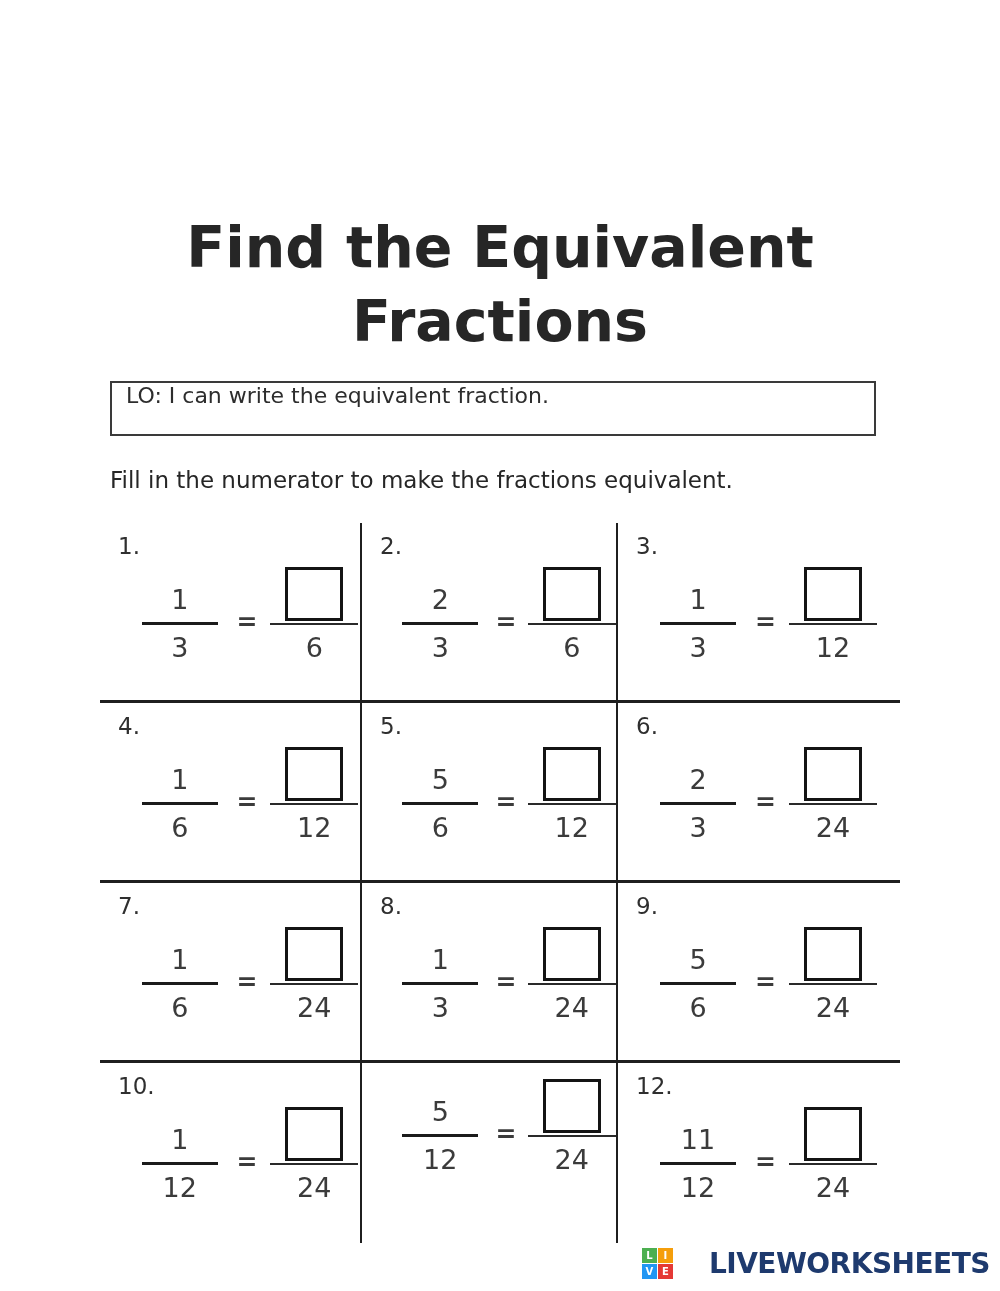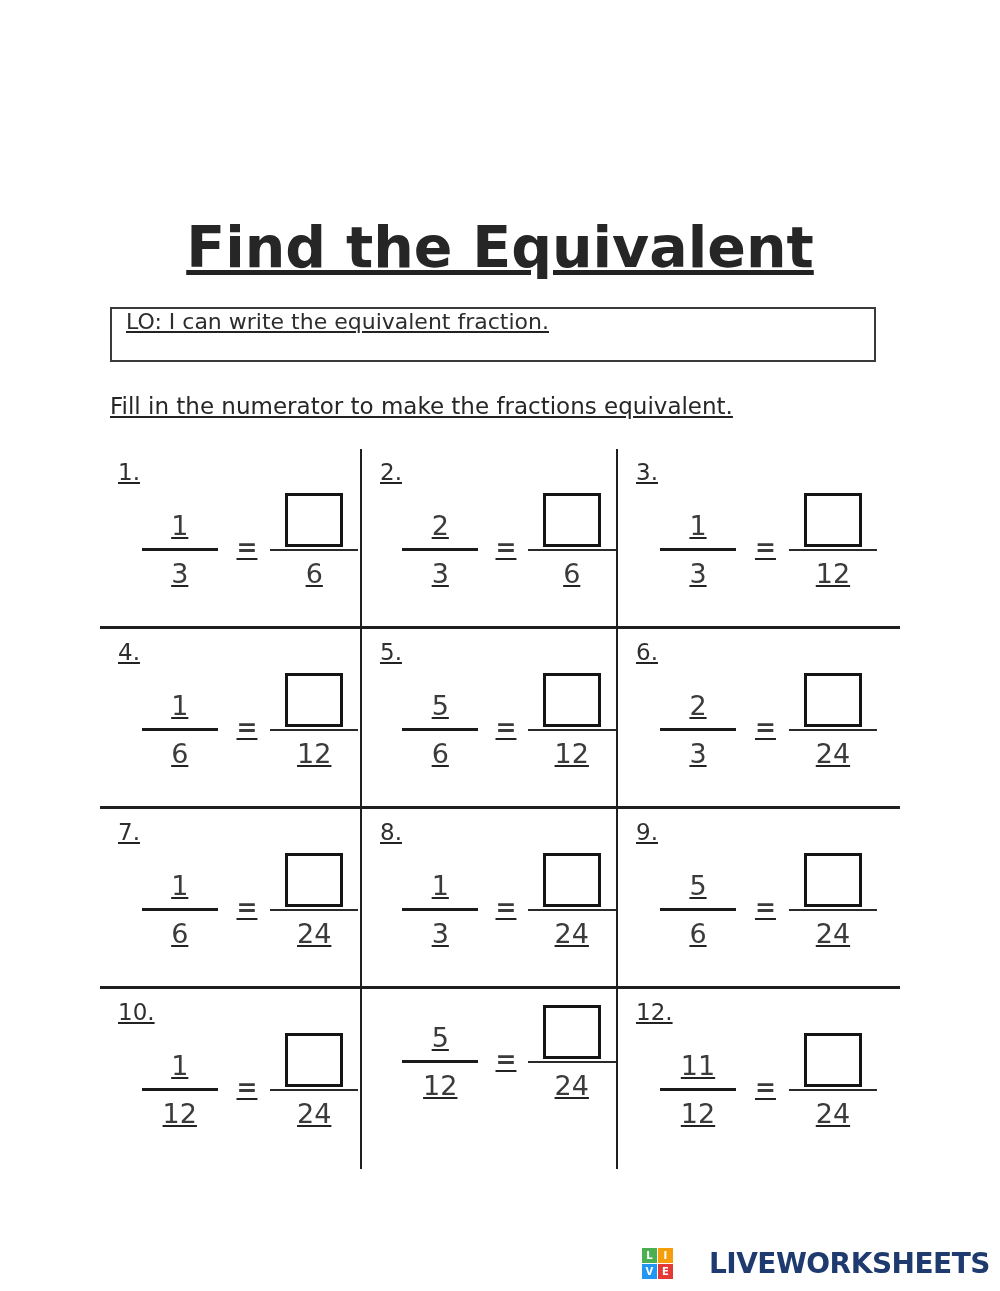--- a/index.html
+++ b/index.html
@@ -4,21 +4,20 @@
 <style>
   html,body{margin:0;padding:0;background:#ffffff;}
   .page{
     position:relative;
     width:1000px;
     height:1291px;
     background:#ffffff;
     font-family:"DejaVu Sans", sans-serif;
     color:#222;
     overflow:hidden;
-    text-decoration:underline;
   }
   .title{
     margin:0;
     padding-top:210px;
     text-align:center;
     font-size:57px;
     font-weight:bold;
     line-height:1.3;
     color:#262626;
     letter-spacing:0px;
@@ -135,21 +134,21 @@
     font-weight:bold;
     letter-spacing:-0.5px;
     margin-left:32px;
   }
 </style>
 </head>
 <body>
 
 <div class="page">
 
-  <h1 class="title"><span>Find the Equivalent</span><br></h1>
+  <h1 class="title"><span>Find the Equivalent</span><br><span>Fractions</span></h1>
 
   <div class="lo-box">
     <span>LO: I can write the equivalent fraction.</span>
   </div>
 
   <div class="instruction">Fill in the numerator to make the fractions equivalent.</div>
 
   <div class="grid" id="grid">
   <div class="cell bR bB">
     <div class="cell-number">1.</div>

